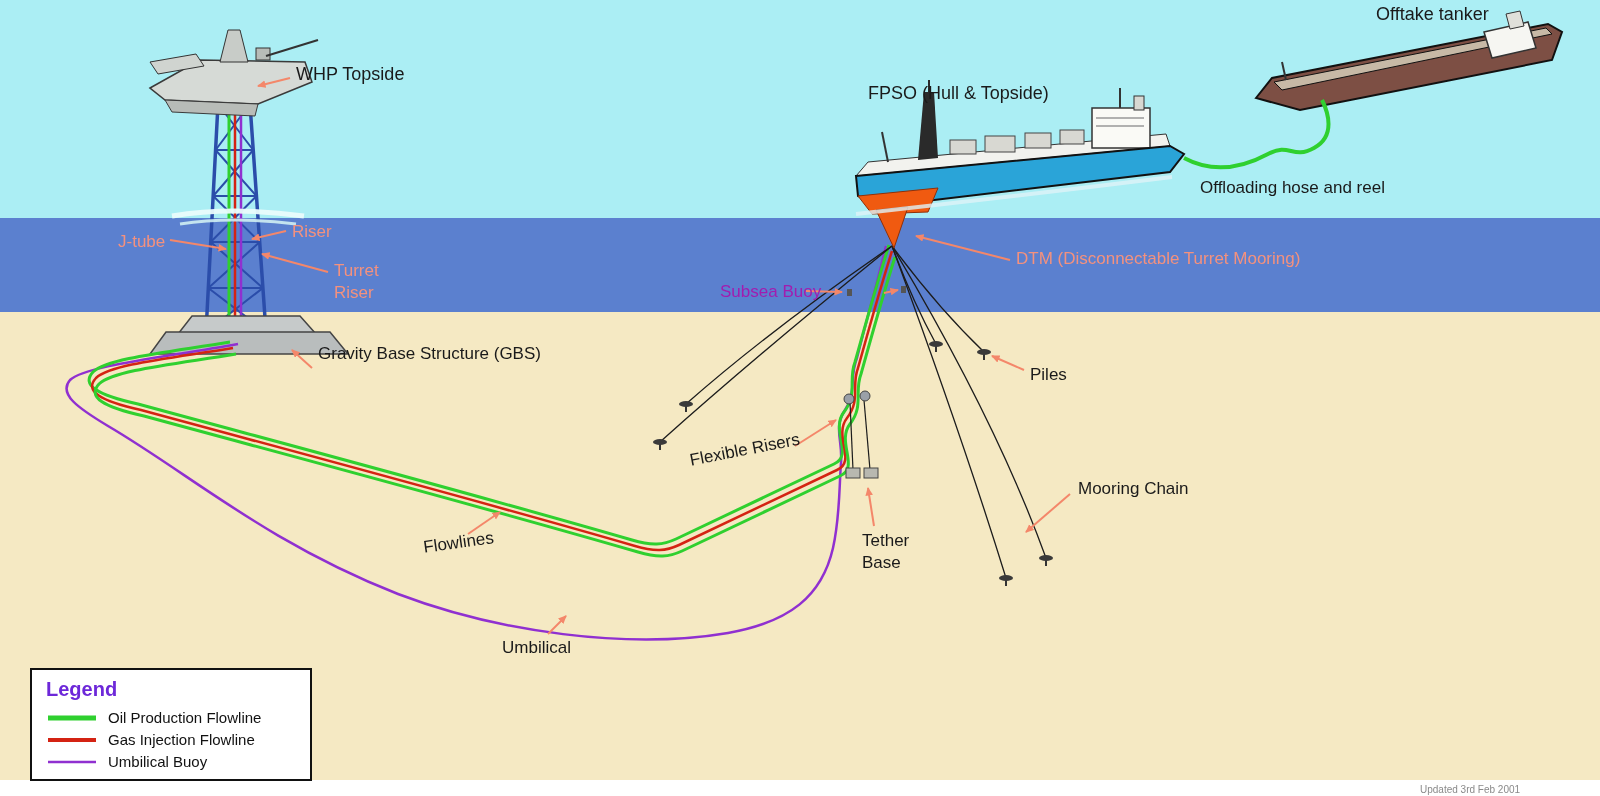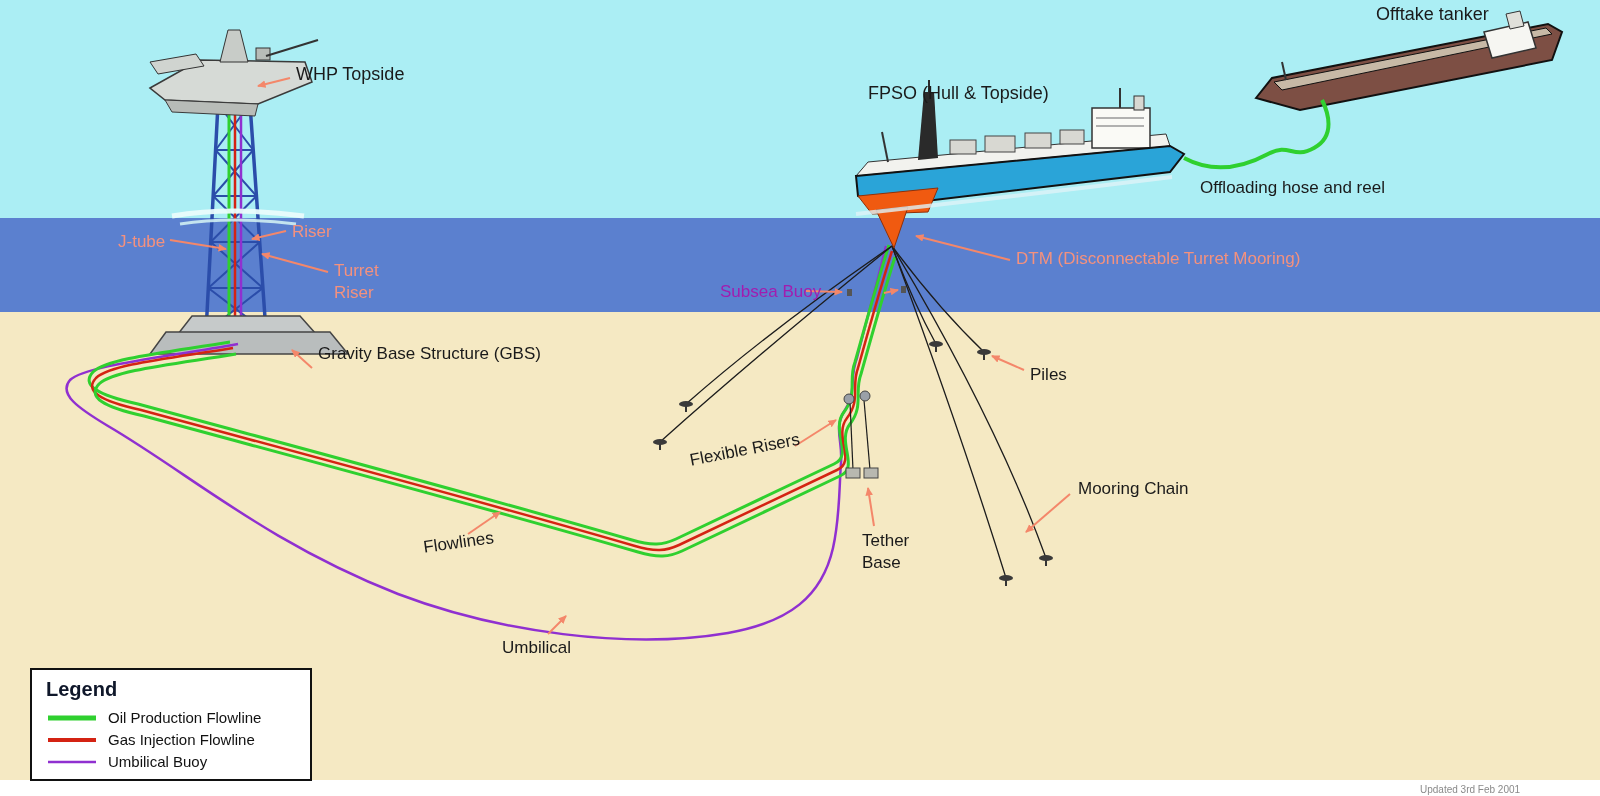--- a/index.html
+++ b/index.html
@@ -8,21 +8,21 @@
   svg.art{position:absolute;left:0;top:0;display:block}
   .label{position:absolute;color:#1a1a1a;font-size:17px;line-height:1.3;white-space:pre-line}
   .label.lg{font-size:18px}
   .label.salmon{color:#f4917e}
   .label.buoy{color:#a21caf}
   .label.rot11{transform:rotate(-11deg);transform-origin:left top}
   .label.rot8{transform:rotate(-8deg);transform-origin:left top}
   .footnote{position:absolute;font-size:10px;color:#8a8a8a}
   .legend{position:absolute;left:30px;top:668px;width:282px;height:113px;background:#fff;
           border:2px solid #111;box-sizing:border-box;padding:8px 14px}
-  .legend-title{font-size:20px;font-weight:bold;color:#0f172a;margin-bottom:8px}
+  .legend-title{font-size:20px;font-weight:bold;color:#6d28d9;margin-bottom:8px}
   .legend-item{display:flex;align-items:center;gap:10px;margin-top:5px}
   .legend-label{font-size:15px;color:#111}
 </style>
 </head>
 <body>
 
 <div class="stage">
 
 <svg class="art" width="1600" height="796" viewBox="0 0 1600 796">
   <defs>

